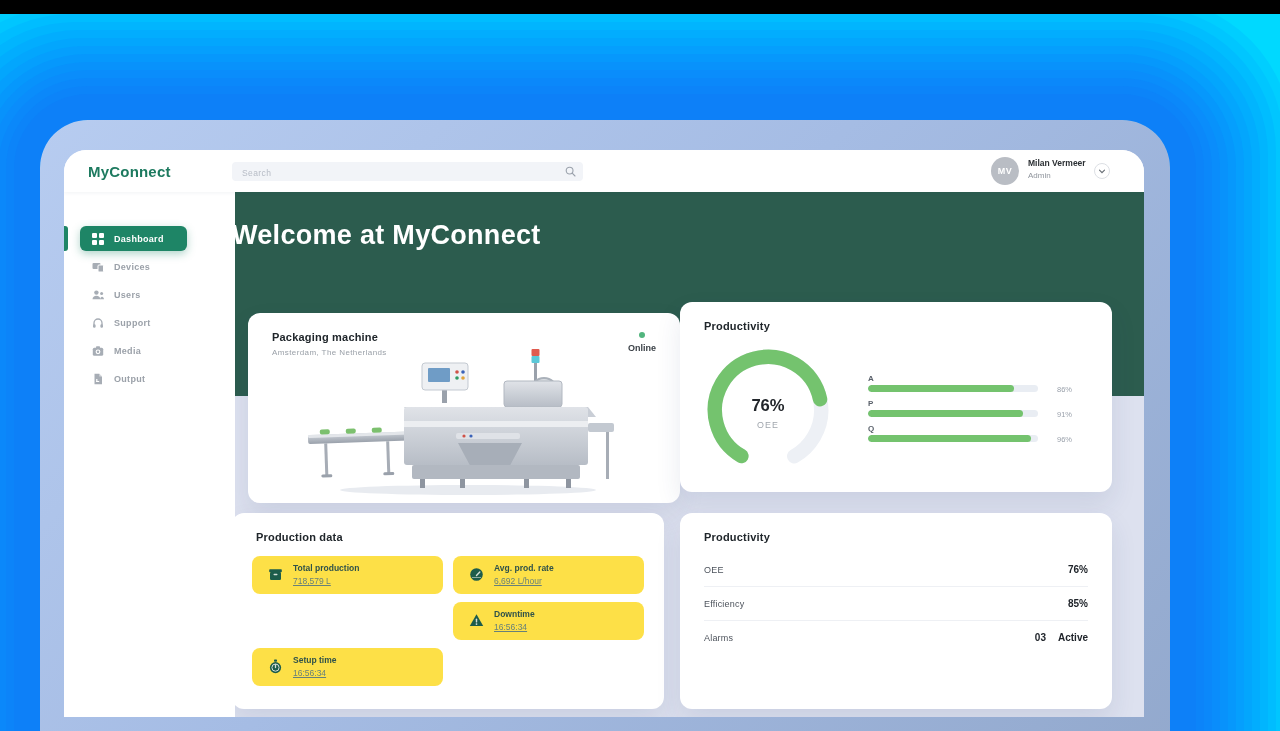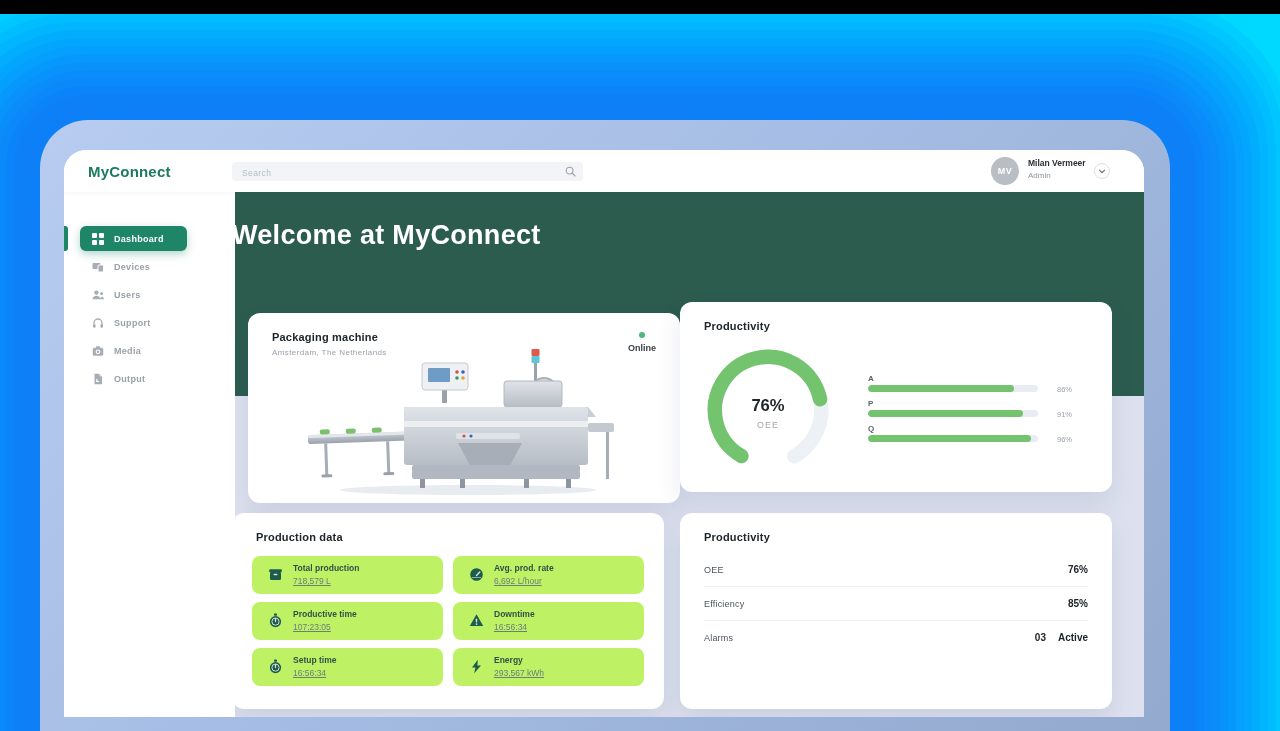--- a/index.html
+++ b/index.html
@@ -69,21 +69,21 @@
   .gauge-wrap{position:absolute;left:16px;top:36px;width:144px;height:144px;}
   .bars{position:absolute;left:188px;top:72px;width:230px;height:70px;}
   .bar-group{position:absolute;left:0;width:100%;}
   .bar-label{position:absolute;left:0;top:0;font-size:8px;font-weight:bold;color:#5a616b;}
   .bar-track{position:absolute;left:0;top:11px;width:170px;height:7px;border-radius:4px;background:#e9edf3;overflow:hidden;}
   .bar-fill{height:100%;border-radius:4px;background:#74c36e;}
   .bar-value{position:absolute;left:189px;top:11px;font-size:7.5px;color:#9aa1ab;}
 
   
   .tiles{position:absolute;left:20px;top:43px;width:392px;height:140px;}
-  .tile{position:absolute;width:191px;height:38px;border-radius:8px;background:#bef264;}
+  .tile{position:absolute;width:191px;height:38px;border-radius:8px;background:#fde047;}
   .tile-icon{position:absolute;left:16px;top:11px;width:15px;height:15px;color:#1d5c4b;display:flex;}
   .tile-label{position:absolute;left:41px;top:7px;font-size:8.5px;font-weight:bold;color:#30524a;}
   .tile-value{position:absolute;left:41px;top:20px;font-size:8.5px;color:#67807a;text-decoration:underline;}
 
   
   .perf-rows{position:absolute;left:24px;right:24px;top:40px;}
   .perf-row{height:33px;display:flex;align-items:center;justify-content:space-between;border-bottom:1px solid #eef0f4;}
   .perf-row:last-child{border-bottom:none;}
   .perf-label{font-size:9px;color:#4d535c;letter-spacing:.2px;}
   .perf-value{font-size:10px;font-weight:bold;color:#20252b;}
@@ -314,32 +314,20 @@
                 <svg viewBox="0 0 15 15" width="15" height="15" fill="currentColor">
                   <circle cx="7.5" cy="7.5" r="6.3"></circle>
                   <line x1="7.5" y1="8.5" x2="10.8" y2="5" stroke="#d6e0d9" stroke-width="1.4" stroke-linecap="round"></line>
                   <path d="M3 10.5h9" stroke="#d6e0d9" stroke-width="1" opacity="0.6"></path>
                 </svg>
                 </span>
               <span class="tile-label">Avg. prod. rate</span>
               <span class="tile-value">6,692 L/hour</span>
             </div>
 
-            <div class="tile" style="left:0;top:46px">
-              <span class="tile-icon">
-                <svg viewBox="0 0 15 15" width="15" height="15" fill="currentColor">
-                  <rect x="6" y="0.6" width="3" height="2.2" rx="0.7"></rect>
-                  <circle cx="7.5" cy="8.6" r="5.6"></circle>
-                  <circle cx="7.5" cy="8.6" r="3.6" fill="none" stroke="#d6e0d9" stroke-width="1"></circle>
-                  <line x1="7.5" y1="8.6" x2="7.5" y2="5.6" stroke="#d6e0d9" stroke-width="1.3" stroke-linecap="round"></line>
-                </svg>
-                </span>
-              <span class="tile-label">Productive time</span>
-              <span class="tile-value">107:23:05</span>
-            </div>
 
             <div class="tile" style="left:201px;top:46px">
               <span class="tile-icon">
                 <svg viewBox="0 0 15 15" width="15" height="15" fill="currentColor">
                   <path d="M7.5 1.2 14.2 13H0.8z"></path>
                   <rect x="6.8" y="5.6" width="1.4" height="4" rx="0.7" fill="#d6e0d9"></rect>
                   <circle cx="7.5" cy="11.1" r="0.9" fill="#d6e0d9"></circle>
                 </svg>
                 </span>
               <span class="tile-label">Downtime</span>
@@ -352,29 +340,20 @@
                   <rect x="6" y="0.6" width="3" height="2.2" rx="0.7"></rect>
                   <circle cx="7.5" cy="8.6" r="5.6"></circle>
                   <circle cx="7.5" cy="8.6" r="3.6" fill="none" stroke="#d6e0d9" stroke-width="1"></circle>
                   <line x1="7.5" y1="8.6" x2="7.5" y2="5.6" stroke="#d6e0d9" stroke-width="1.3" stroke-linecap="round"></line>
                 </svg>
                 </span>
               <span class="tile-label">Setup time</span>
               <span class="tile-value">16:56:34</span>
             </div>
 
-            <div class="tile" style="left:201px;top:92px">
-              <span class="tile-icon">
-                <svg viewBox="0 0 15 15" width="15" height="15" fill="currentColor">
-                  <path d="M8.8 0.8 3 8.6h3.4L5.2 14.2 12 6.4H8.4z"></path>
-                </svg>
-                </span>
-              <span class="tile-label">Energy</span>
-              <span class="tile-value">293,567 kWh</span>
-            </div>
           </div>
         </section>
 
         <section class="card card-perf">
           <div class="card-title">Productivity</div>
           <div class="perf-rows">
             <div class="perf-row">
               <span class="perf-label">OEE</span>
               <span class="perf-value">76%</span>
             </div>

